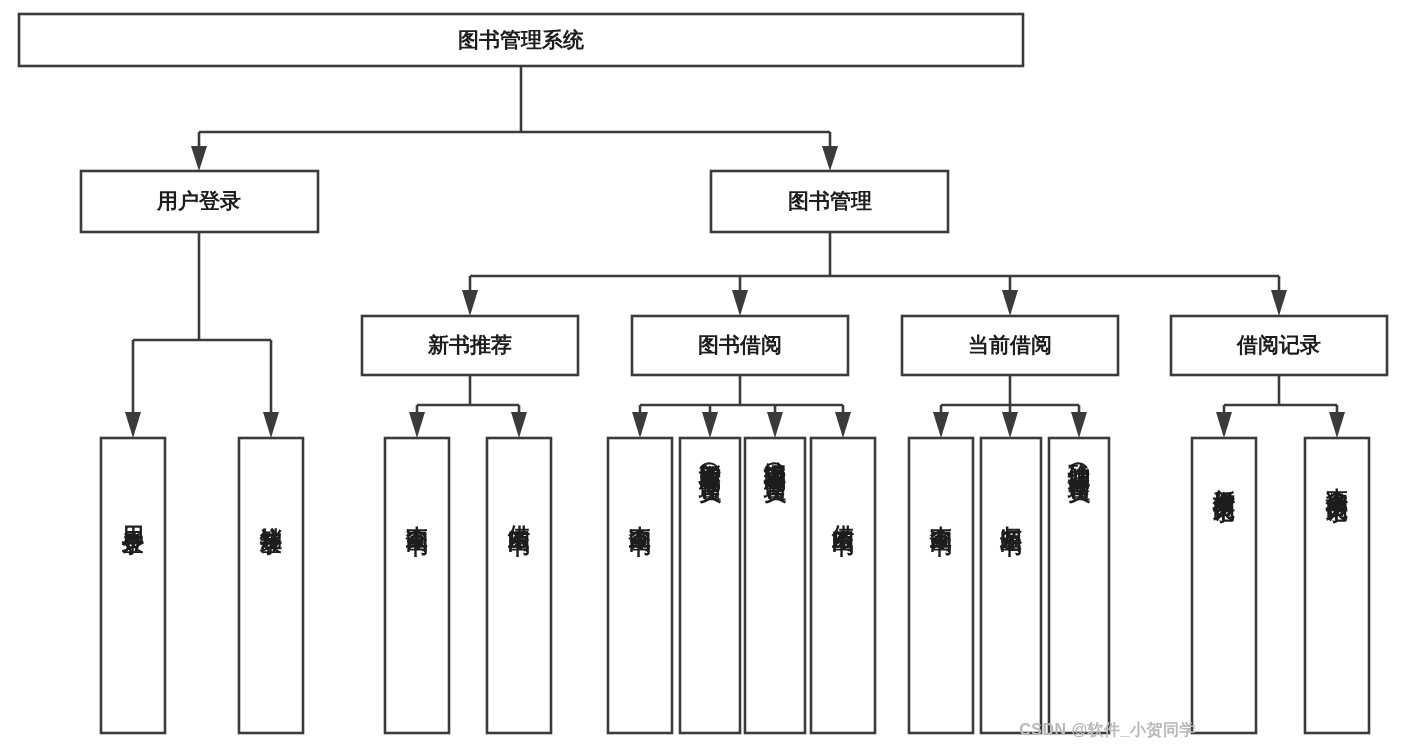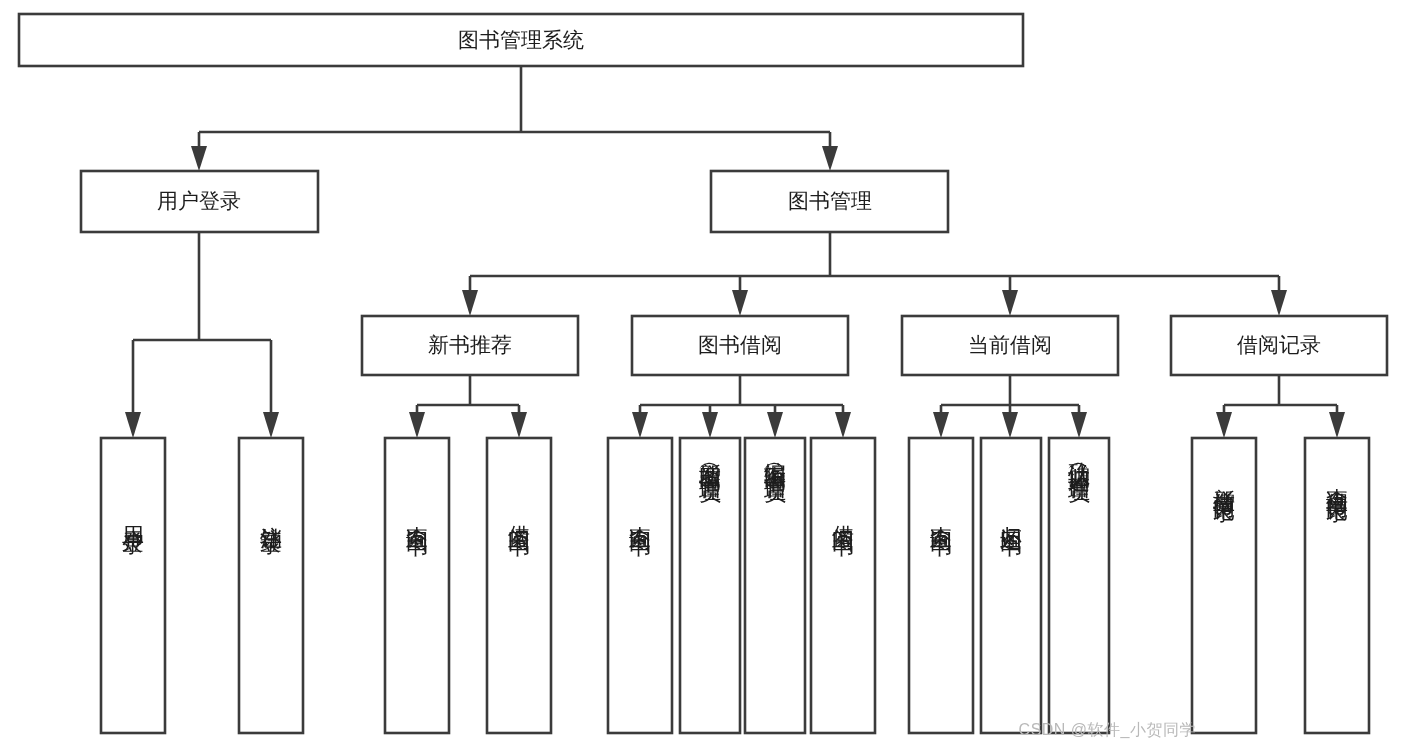--- a/index.html
+++ b/index.html
@@ -11,20 +11,21 @@
     width: 1405px;
     height: 747px;
     font-family: "Liberation Sans", "DejaVu Sans", sans-serif;
     overflow: hidden;
     position: relative;
   }
   #diagram-root {
     position: relative;
     width: 1208px;
     height: 747px;
+    font-weight: bold;
   }
   svg.flow {
     position: absolute;
     top: 0;
     left: 0;
     width: 1405px;
     height: 747px;
   }
   .node-box {
     fill: #ffffff;

